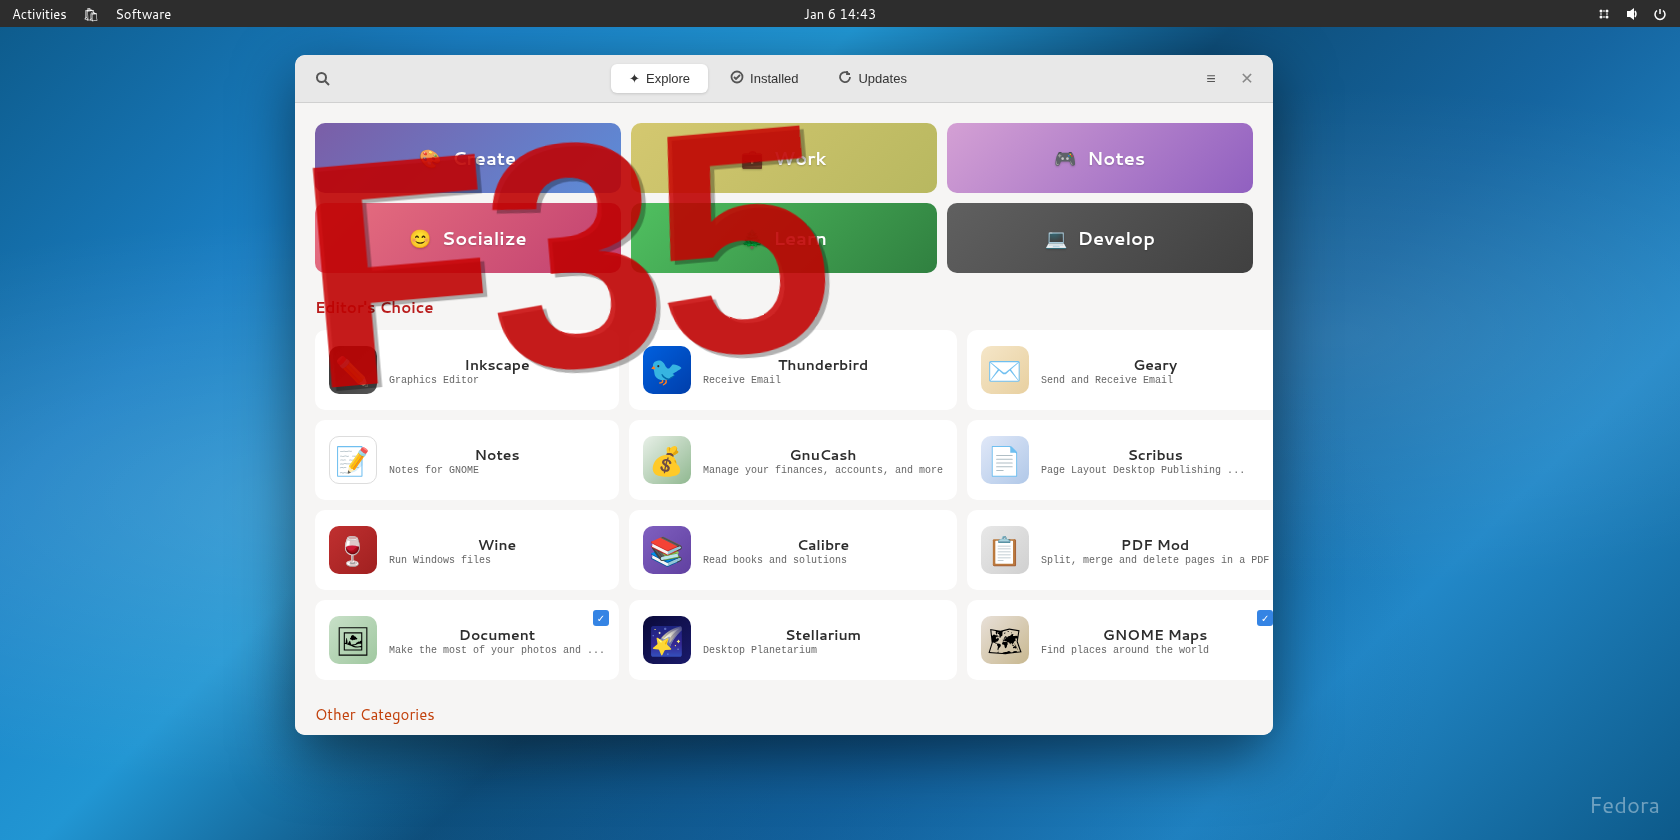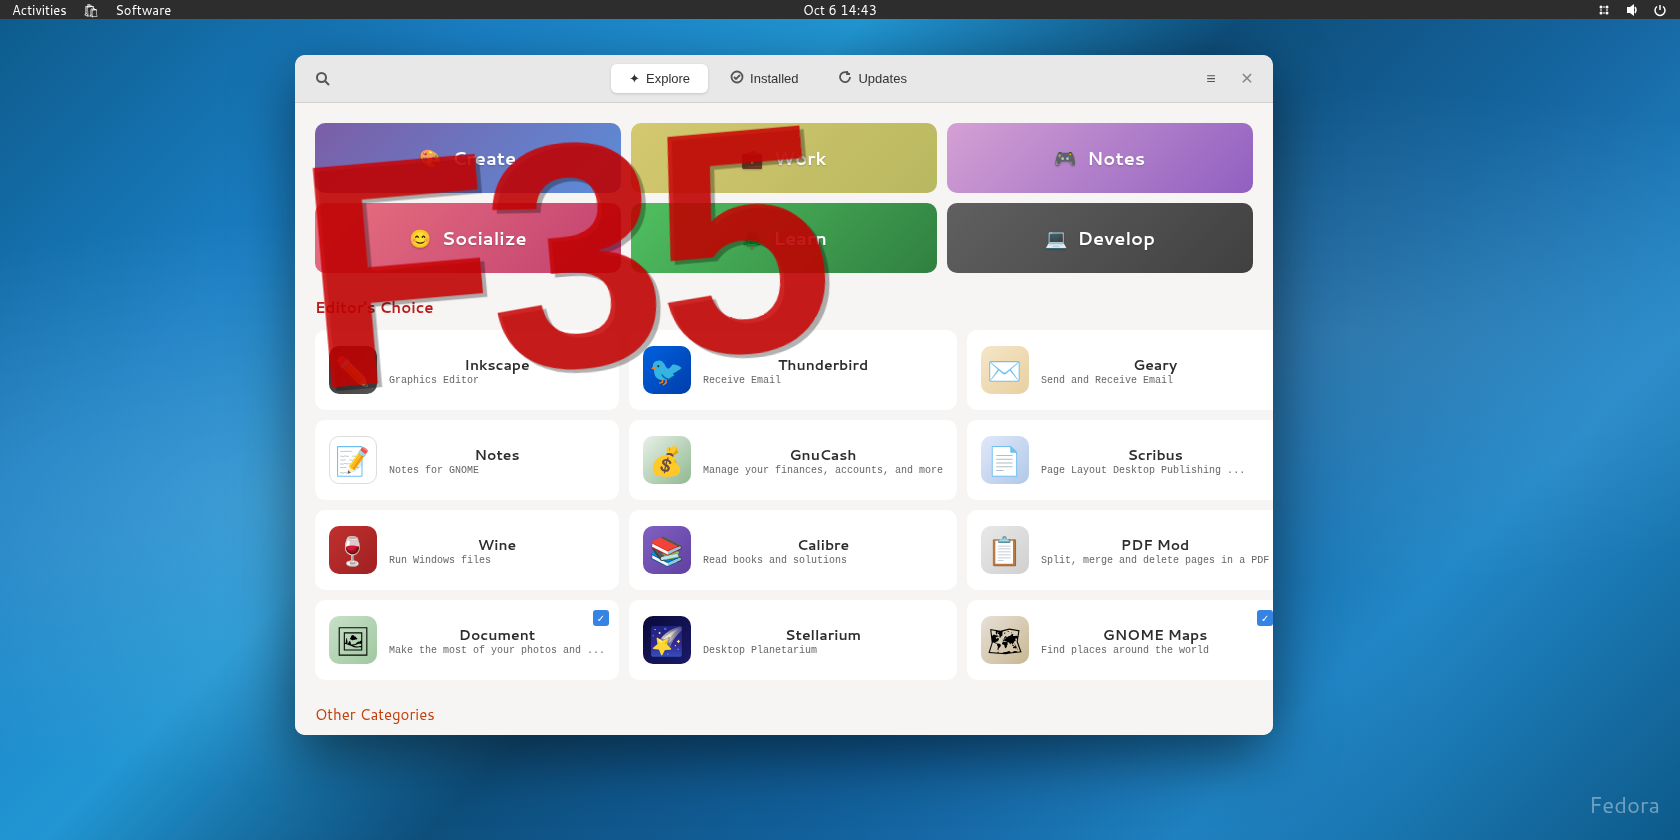--- a/index.html
+++ b/index.html
@@ -26,21 +26,21 @@
       background: 
         radial-gradient(ellipse at 20% 60%, rgba(255,255,255,0.15) 0%, transparent 40%),
         radial-gradient(ellipse at 80% 40%, rgba(255,255,255,0.1) 0%, transparent 35%),
         radial-gradient(ellipse at 50% 80%, rgba(10,80,140,0.4) 0%, transparent 50%);
     }
 
     
     .topbar {
       position: absolute;
       top: 0; left: 0; right: 0;
-      height: 19px;
+      height: 27px;
       background: #2d2d2d;
       display: flex;
       align-items: center;
       justify-content: space-between;
       padding: 0 12px;
       z-index: 100;
       color: #fff;
       font-size: 13px;
     }
     .topbar-left {
@@ -303,21 +303,21 @@
 <div class="fedora-watermark">Fedora</div>
 
 <div class="f35-watermark">F35</div>
 
 <div class="topbar">
   <div class="topbar-left">
     <span style="cursor:pointer;">Activities</span>
     <span>🛍</span>
     <span>Software</span>
   </div>
-  <div class="topbar-center">Oct 6  14:43</div>
+  <div class="topbar-center">Jan 6  14:43</div>
   <div class="topbar-right">
     <span class="topbar-icon">
       <svg width="16" height="16" viewBox="0 0 16 16" fill="white">
         <circle cx="5" cy="5" r="1.5"></circle>
           <circle cx="11" cy="5" r="1.5"></circle>
         <circle cx="5" cy="11" r="1.5"></circle>
           <circle cx="11" cy="11" r="1.5"></circle>
         <rect x="4" y="7.5" width="2" height="1"></rect>
           <rect x="10" y="7.5" width="2" height="1"></rect>
         <rect x="7.5" y="4" width="1" height="2"></rect>

